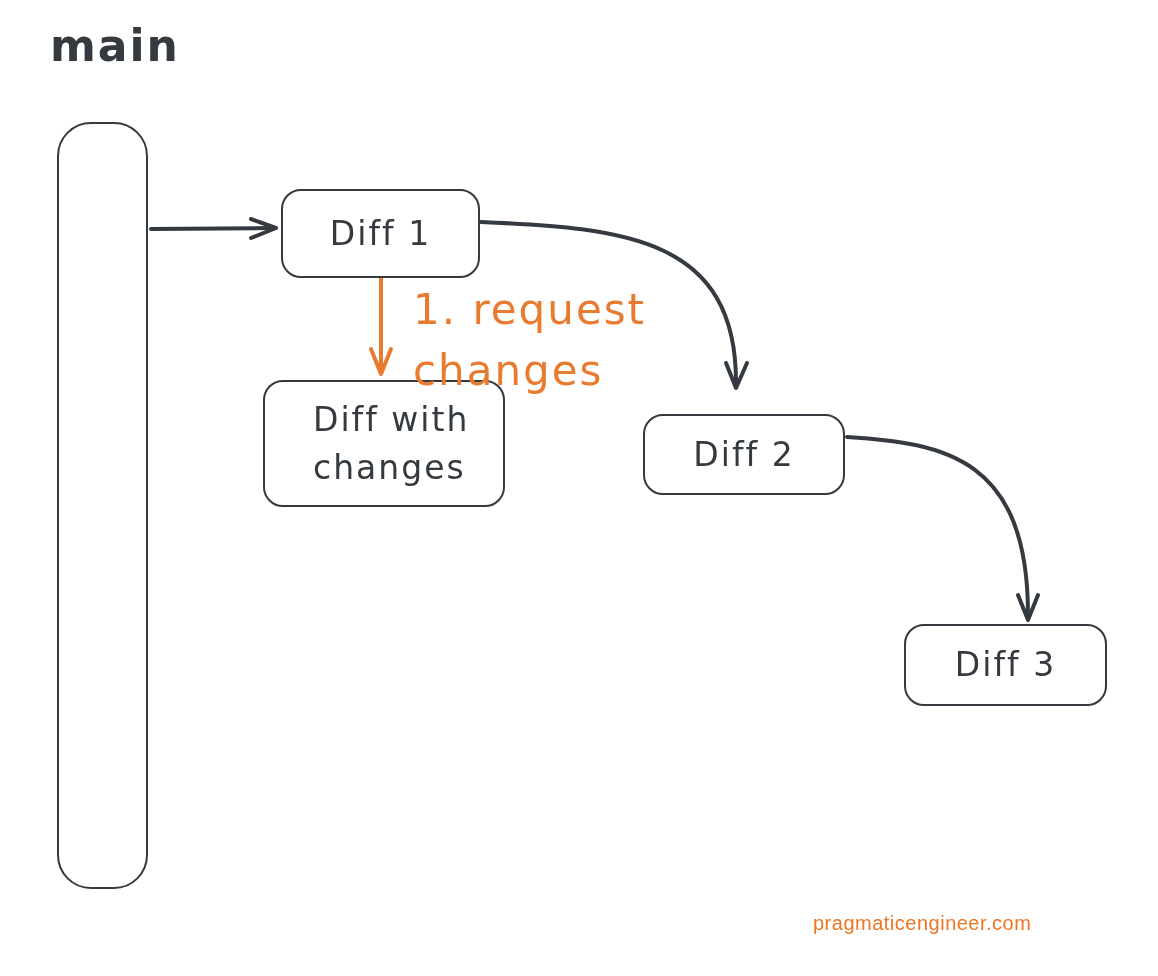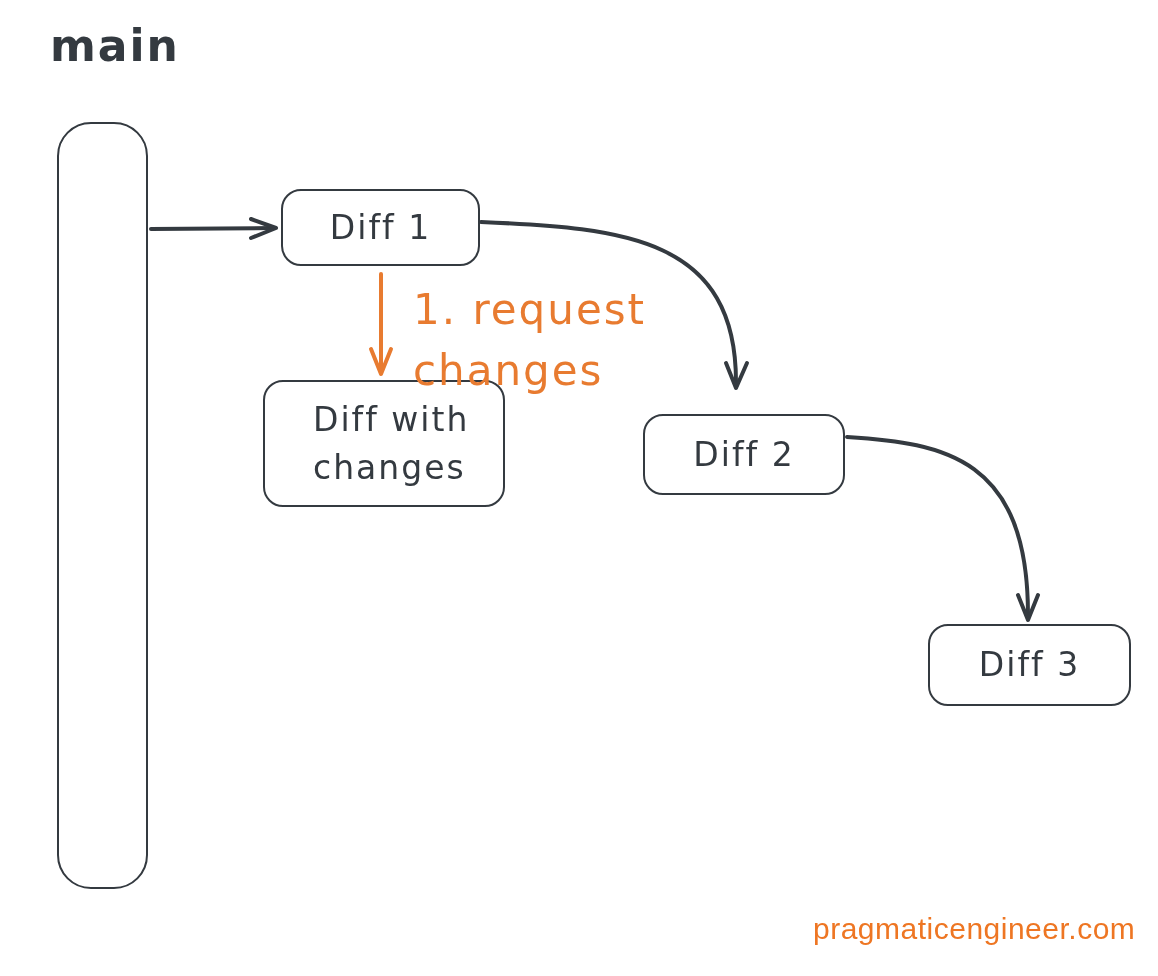--- a/index.html
+++ b/index.html
@@ -48,40 +48,40 @@
     background: #ffffff;
     display: flex;
     align-items: center;
     justify-content: center;
     text-align: center;
     font-size: 33px;
     letter-spacing: 2px;
     line-height: 1.45;
     color: #343a40;
   }
-  .node-diff1        { left: 281px; top: 189px; width: 199px; height: 77px; }
+  .node-diff1        { left: 281px; top: 189px; width: 199px; height: 89px; }
   .node-diff-changes { left: 263px; top: 380px; width: 242px; height: 127px; text-align: left; justify-content: flex-start; padding-left: 48px; padding-right: 16px; }
   .node-diff2        { left: 643px; top: 393px; width: 202px; height: 81px; margin-top: 21px; }
-  .node-diff3        { left: 904px; top: 624px; width: 203px; height: 82px; margin-left: 24px; }
+  .node-diff3        { left: 904px; top: 624px; width: 203px; height: 82px; }
   .annotation {
     position: absolute;
     left: 413px;
     top: 280px;
     font-size: 42px;
     font-weight: 500;
     letter-spacing: 2px;
     line-height: 1.45;
     color: #e87b30;
     white-space: pre-line;
   }
   .watermark {
     position: absolute;
     left: 813px;
     top: 912px;
-    font-size: 30px;
+    font-size: 20px;
     color: #ee7623;
     font-family: "Liberation Sans", sans-serif;
     letter-spacing: 0.5px;
     text-align: center;
   }
 </style>
 </head>
 <body>
 
 <div class="canvas">

